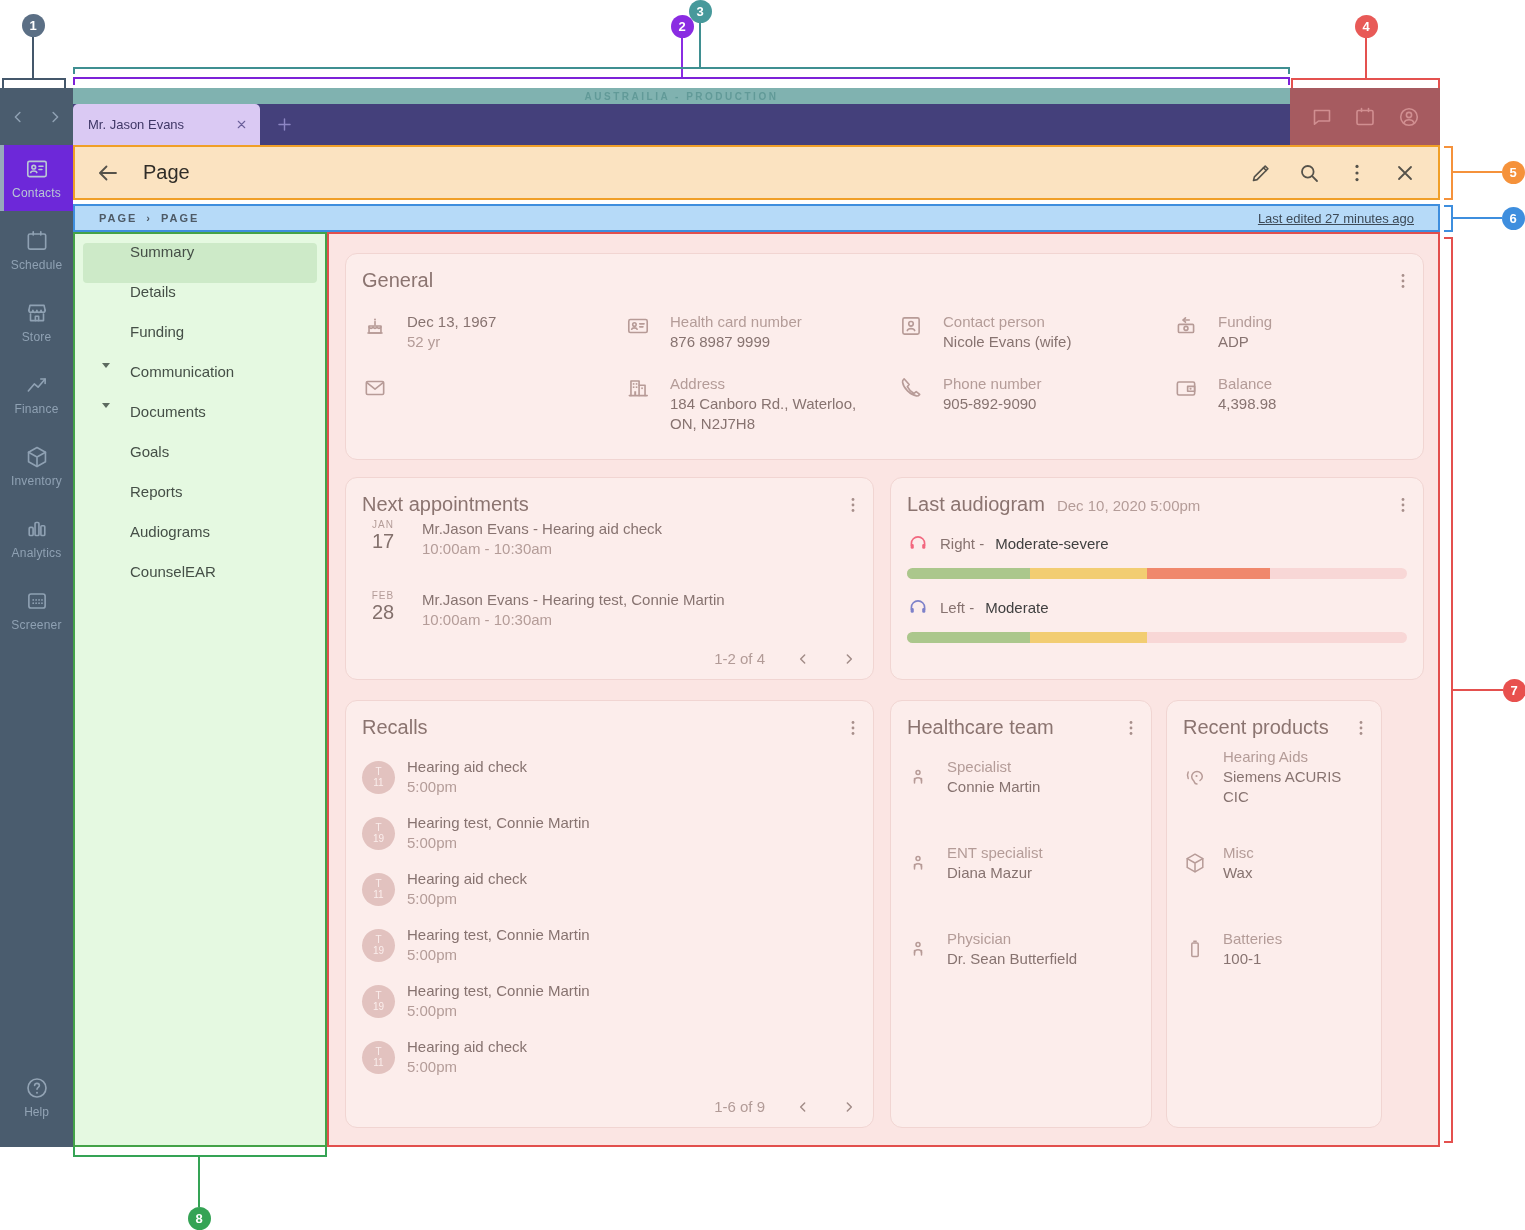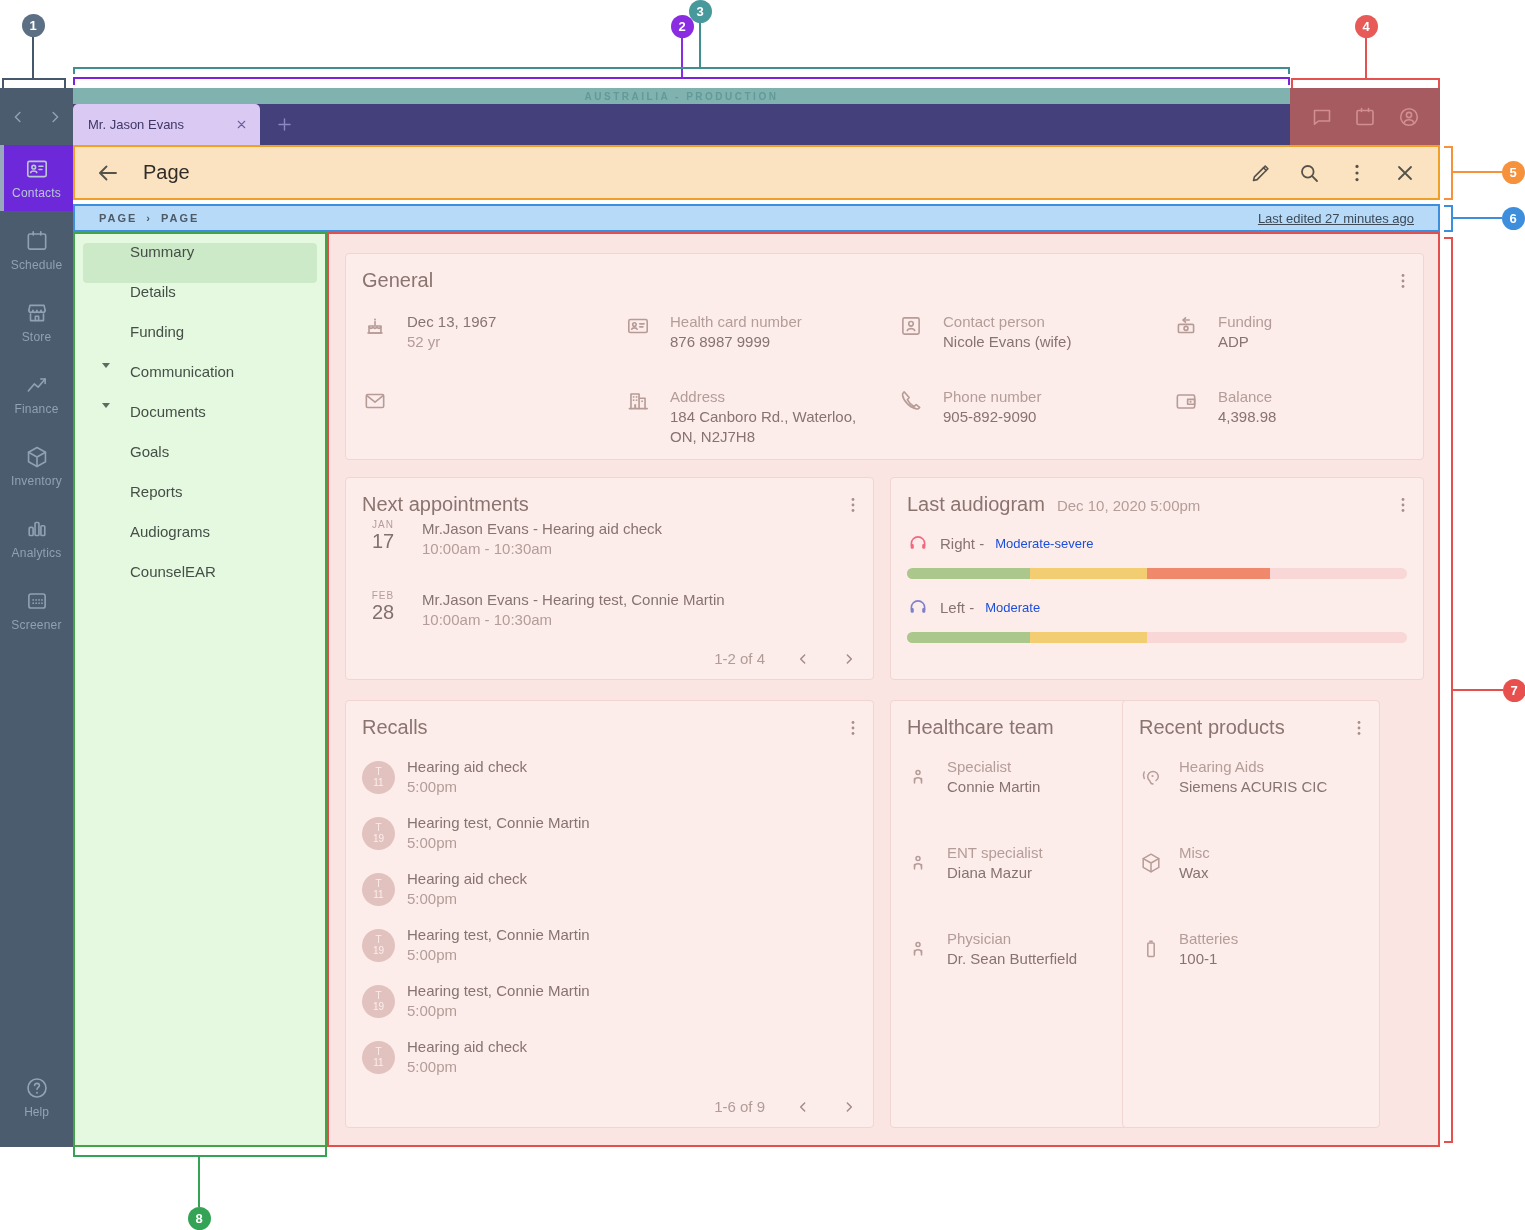--- a/index.html
+++ b/index.html
@@ -41,47 +41,47 @@
 
   
   .leftnav{position:absolute;left:73px;top:232px;width:254px;height:915px;background:#e5f9e1;border:2px solid #44a248;padding-top:9px}
   .nav-item{height:40px;margin:0 8px;display:flex;align-items:flex-start;padding-left:19px;font-size:15px;color:#454f47;border-radius:4px}
   .nav-item.active{background:#cdeac8}
   .nav-caret{width:28px;display:flex;align-items:center}
   .nav-caret .tri{width:0;height:0;border-left:4.5px solid transparent;border-right:4.5px solid transparent;border-top:5.5px solid #5c6b5f}
 
   
   .main{position:absolute;left:327px;top:232px;width:1113px;height:915px;background:#fbe5e3;border:2px solid #e24f4d}
-  .card{position:absolute;background:#fcedeb;border:1px solid #f1d5d2;border-radius:4px;color:#877370}
+  .card{position:absolute;background:#fcedeb;border:1px solid #f1d5d2;border-radius:12px;color:#877370}
   .card-general{left:16px;top:19px;width:1079px;height:207px}
   .card-appts{left:16px;top:243px;width:529px;height:203px}
   .card-audio{left:561px;top:243px;width:534px;height:203px}
   .card-recalls{left:16px;top:466px;width:529px;height:428px}
   .card-team{left:561px;top:466px;width:262px;height:428px}
-  .card-products{left:793px;top:466px;width:258px;height:428px}
+  .card-products{left:837px;top:466px;width:216px;height:428px}
   .card-head{display:flex;align-items:baseline;padding:15px 10px 0 16px}
   .card-head h2{font-size:20px;font-weight:500;color:#8b7470}
   .card-date{font-size:15px;color:#b49c98;margin-left:12px}
   .kebab{margin-left:auto;color:#a78f8b;align-self:flex-start;padding-top:2px}
   .glabel{font-size:15px;color:#b49c98;line-height:1.35}
   .gvalue{font-size:15px;color:#877370;line-height:1.35}
   .gicon{color:#b79b97;flex:none;margin-top:1px}
-  .gen-grid{display:grid;grid-template-columns:263px 273px 275px 1fr;margin:20px 0 0 16px;row-gap:34px}
+  .gen-grid{display:grid;grid-template-columns:263px 273px 275px 1fr;margin:20px 0 0 16px;row-gap:21px}
   .gfield{display:flex;gap:19px;padding-right:14px}
   .appt{display:flex;gap:18px;padding:0 16px;margin-top:3px;height:46px}
   .appt-date{width:42px;text-align:center;flex:none}
   .appt-mon{font-size:10px;letter-spacing:1px;color:#b49c98}
   .appt-day{font-size:20px;color:#83706c}
   .pager{position:absolute;right:16px;bottom:12px;display:flex;align-items:center;gap:30px;font-size:15px;color:#b29b97}
   .pg-btn{color:#a18b87}
   .aud-row{display:flex;align-items:center;gap:11px;padding:0 16px;margin-top:14px;height:26px}
   .aud-row .hp-r{color:#f2677e}
   .aud-row .hp-l{color:#7d81c9}
   .aud-side{font-size:15px;color:#877370}
-  .aud-sev{font-size:13px;color:#1d4ed8}
+  .aud-sev{font-size:15px;color:#404040}
   .aud-bar{margin:12px 16px 3px;height:11px;border-radius:6px;background:#f8d7d6;overflow:hidden;display:flex}
   .seg{height:100%}
   .rc-list{margin-top:10px}
   .rc{display:flex;align-items:center;gap:12px;padding:0 16px;height:56px}
   .rc-badge{width:33px;height:33px;border-radius:50%;background:#e2c2bf;color:#fbeeec;display:flex;flex-direction:column;align-items:center;justify-content:center;line-height:1.1;flex:none}
   .rc-badge span{font-size:10px}
   .tm{display:flex;gap:16px;padding:0 16px;margin-top:14px;height:48px;align-items:center}
   .tm .gicon{margin-top:0}
   .tm-sp{height:24px}
 </style>

